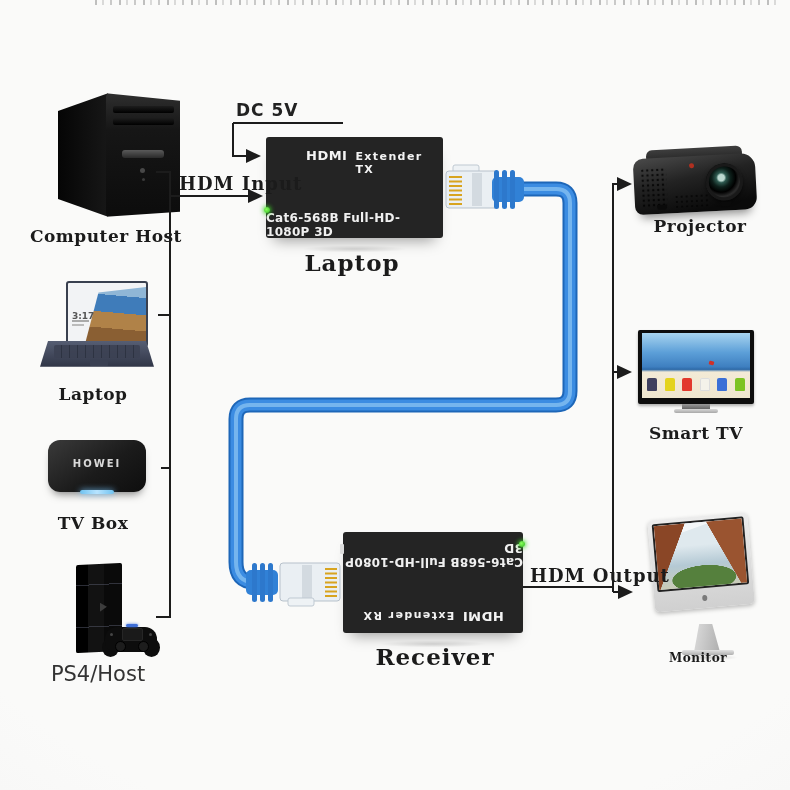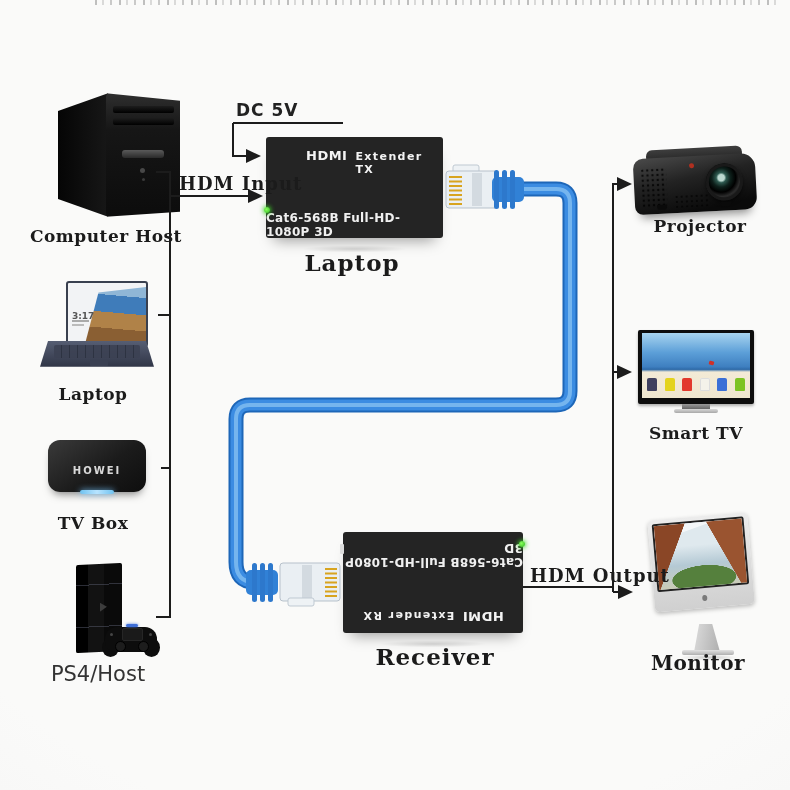--- a/index.html
+++ b/index.html
@@ -18,21 +18,21 @@
   }
   
   .cap{position:absolute;font:700 17px "DejaVu Serif",serif;color:#1b1b1b;
        text-align:center;letter-spacing:.5px;z-index:4;white-space:nowrap;}
   .cap-host{left:30px;top:226px;width:130px;}
   .cap-laptop{left:38px;top:384px;width:110px;}
   .cap-tvbox{left:38px;top:513px;width:110px;}
   .cap-ps4{left:36px;top:662px;width:124px;font:500 21px "DejaVu Sans",sans-serif;color:#333;letter-spacing:0;}
   .cap-proj{left:640px;top:216px;width:120px;}
   .cap-stv{left:636px;top:423px;width:120px;}
-  .cap-mon{left:640px;top:651px;width:116px;font-size:20px;}
+  .cap-mon{left:640px;top:651px;width:116px;font-size:12px;}
   .cap-sender{left:282px;top:249px;width:140px;font-size:23px;font-weight:600;letter-spacing:1px;}
   .cap-receiver{left:362px;top:643px;width:146px;font-size:23px;font-weight:600;letter-spacing:1px;}
   .cap-input{left:179px;top:173px;font-size:18px;letter-spacing:1px;}
   .cap-output{left:530px;top:565px;font-size:18px;letter-spacing:1px;}
   .cap-dc{left:236px;top:100px;font:600 17px "DejaVu Sans",sans-serif;color:#222;letter-spacing:1px;}
   
   .unit{position:absolute;background:#242424;border-radius:3px;z-index:3;
         box-shadow:0 10px 14px -8px rgba(0,0,0,.40);}
   .unit::after{content:'';position:absolute;left:8%;right:8%;bottom:-16px;height:10px;
         background:radial-gradient(50% 50% at 50% 50%,rgba(0,0,0,.14),transparent 70%);}
@@ -85,21 +85,21 @@
   .lap-keys{position:absolute;left:14px;right:14px;top:4px;height:13px;border-radius:2px;opacity:.9;
       background:repeating-linear-gradient(90deg,#3c4254 0 7px,#2c3140 7px 8px),
                  repeating-linear-gradient(0deg,rgba(60,66,84,.8) 0 4px,rgba(44,49,64,.8) 4px 5px);}
   .lap-pad{position:absolute;left:44%;top:19px;width:16%;height:6px;background:#3a4052;border-radius:1px;}
   
   .tvbox{left:48px;top:438px;width:98px;height:64px;}
   .tvb-body{position:absolute;left:0;top:2px;width:98px;height:52px;border-radius:12px;
       background:linear-gradient(145deg,#3a3a3a,#1b1b1b 55%,#0e0e0e);
       box-shadow:0 6px 8px -4px rgba(0,0,0,.5);}
   .tvb-logo{position:absolute;width:100%;top:18px;text-align:center;
-      font:700 10px "DejaVu Sans",sans-serif;letter-spacing:2px;color:#e9e9e9;opacity:.92;margin-top:7px;}
+      font:700 10px "DejaVu Sans",sans-serif;letter-spacing:2px;color:#e9e9e9;opacity:.92;}
   .tvb-led{position:absolute;left:32px;top:50px;width:34px;height:4px;border-radius:2px;
       background:linear-gradient(90deg,#6fc2f0,#b8e4ff,#6fc2f0);
       box-shadow:0 0 6px rgba(120,200,255,.9);}
   
   .ps4{left:58px;top:560px;width:112px;height:106px;}
   .ps4-slab{position:absolute;left:18px;top:4px;width:46px;height:88px;border-radius:2px;
       transform:skewY(-3deg);
       background:linear-gradient(90deg,#000 0 26%,#121212 26% 60%,#0a0a0a 60%);}
   .ps4-groove{position:absolute;inset:0;
       background:repeating-linear-gradient(180deg,transparent 0 20px,rgba(96,100,120,.45) 20px 21px,transparent 21px 42px);}

